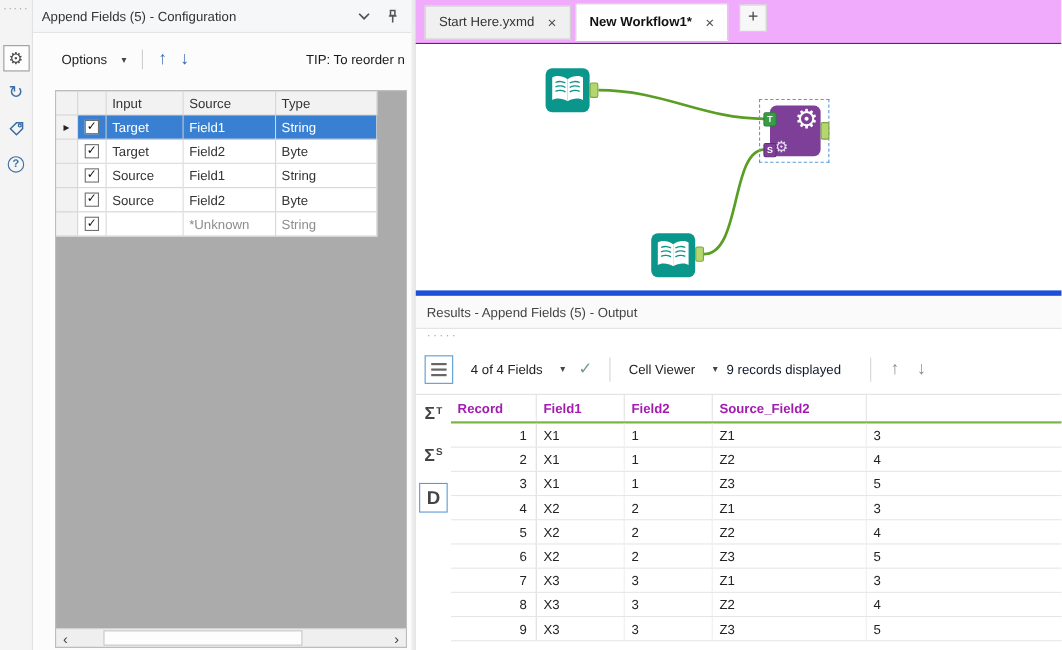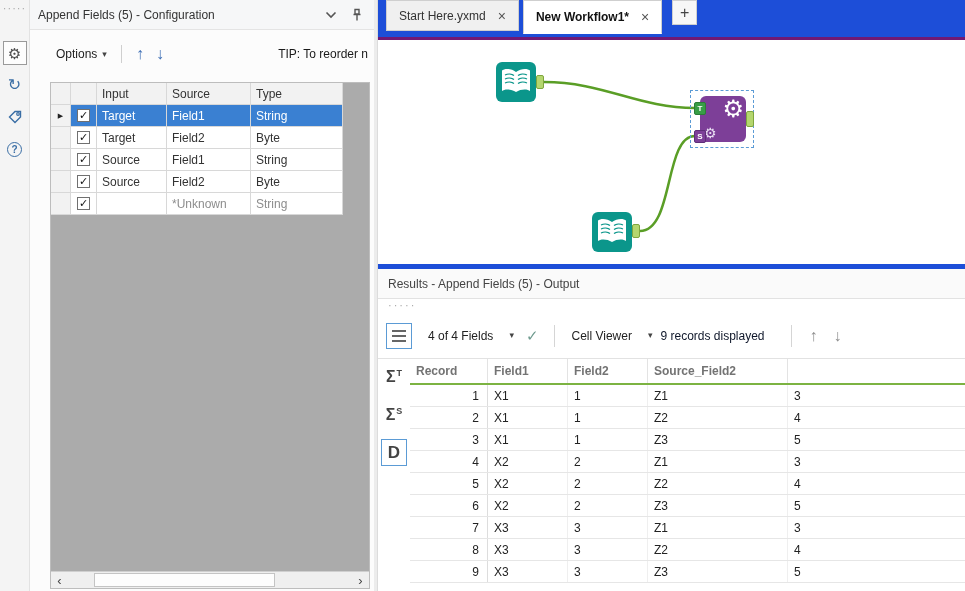--- a/index.html
+++ b/index.html
@@ -17,21 +17,21 @@
   .ib-blue{color:#3a6ea5;font-size:16px;line-height:1}
   .help-circle{width:15px;height:15px;border:1.5px solid #3a6ea5;border-radius:50%;color:#3a6ea5;
                font-size:10px;font-weight:bold;display:flex;align-items:center;justify-content:center}
 
   
   .config{position:absolute;left:30px;top:0;width:344px;height:591px;background:#fcfcfc}
   .cfg-header{height:30px;display:flex;align-items:center;gap:8px;padding:7px 8px;background:#f6f7f8;border-bottom:1px solid #e4e4e4}
   .cfg-title{flex:1;color:#333}
   .hbtn{width:18px;height:18px;display:flex;align-items:center;justify-content:center}
   .options-row{position:absolute;top:40px;left:20px;right:6px;height:28px;display:flex;align-items:center}
-  .options-btn{display:flex;align-items:center;gap:5px;padding:4px 6px;color:#222}
+  .options-btn{display:flex;align-items:center;gap:13px;padding:4px 6px;color:#222}
   .caret{font-size:9px;color:#444;line-height:1}
   .sep-v{width:1px;height:18px;background:#cfcfcf;margin:0 8px}
   .arr{color:#3f6fb5;font-size:16px;width:20px;text-align:center;line-height:1}
   .tip{margin-left:auto;color:#1a1a1a;white-space:nowrap;overflow:hidden}
 
   .cfg-grid{position:absolute;left:20px;top:82px;width:320px;bottom:2px;background:#ababab;border:1px solid #bdbdbd}
   .cfg-cells{position:absolute;left:0;top:0;width:292px}
   .cfg-hrow,.cfg-row{display:flex;height:22px}
   .c{border-right:1px solid #d8d8d8;border-bottom:1px solid #d8d8d8;display:flex;align-items:center;
      padding:0 5px;height:22px;background:#fff;overflow:hidden;white-space:nowrap}
@@ -48,22 +48,22 @@
 
   .cfg-scroll{position:absolute;left:0;right:0;bottom:0;height:17px;background:#efefef;border-top:1px solid #cfcfcf;
               display:flex;align-items:center}
   .scr-btn{width:17px;height:16px;display:flex;align-items:center;justify-content:center;color:#444;font-size:13px;line-height:1}
   .scr-track{flex:1;position:relative;height:100%}
   .scr-thumb{position:absolute;left:9%;width:64%;top:1px;bottom:1px;background:#fdfdfd;border:1px solid #c4c4c4}
 
   .vsplit{position:absolute;left:374px;top:0;width:4px;height:591px;background:#ececec;border-right:1px solid #dcdcdc}
 
   
-  .tabbar{position:absolute;left:378px;top:0;width:587px;height:40px;background:#1d4ed8;
-          border-bottom:3px solid #701a75;display:flex;align-items:flex-start;padding-left:8px}
+  .tabbar{position:absolute;left:378px;top:0;width:587px;height:40px;background:#f0abfc;
+          border-bottom:1px solid #701a75;display:flex;align-items:center;padding-left:8px}
   .tab{height:31px;display:flex;align-items:center;gap:12px;padding:0 12px;border:1px solid #cfcfcf;
        background:#f0f0f0;margin-right:4px;margin-bottom:-1px;color:#333}
   .tab.active{background:#fff;font-weight:bold;color:#111;height:34px;border-bottom:1px solid #fff}
   .tab-close{color:#555;font-size:14px;line-height:1;font-weight:normal}
   .tab-plus{width:25px;height:25px;border:1px solid #cfcfcf;background:#f7f7f7;display:flex;align-items:center;
             justify-content:center;font-size:16px;color:#444;margin-left:6px;margin-bottom:7px}
 
   
   .canvas{position:absolute;left:378px;top:40px;width:587px;height:224px;background:#fff;overflow:hidden}
   .wires{position:absolute;left:0;top:0}
@@ -101,21 +101,21 @@
   .anchor-strip{width:32px;display:flex;flex-direction:column;align-items:center;padding-top:4px;gap:11px}
   .anc{width:26px;height:27px;display:flex;align-items:center;justify-content:center;color:#444;border:1px solid transparent}
   .anc .sigma{font-size:16px;font-weight:bold}
   .anc .ltr{font-size:9px;font-weight:bold;margin-left:1px;margin-top:-8px}
   .anc .dshape{font-size:17px;font-weight:bold;color:#444}
   .anc.selected{border-color:var(--c-accent-blue);background:#fff}
 
   .res-table{flex:1;overflow:hidden}
   .res-hrow{display:grid;grid-template-columns:78px 80px 80px 140px 1fr;height:26px;
             border-bottom:2px solid var(--c-grid-green);background:#fff;font-weight:bold}
-  .res-hrow span{display:flex;align-items:center;padding:0 6px;border-right:1px solid #e3e3e3;color:#737373;overflow:hidden;white-space:nowrap}
+  .res-hrow span{display:flex;align-items:center;padding:0 6px;border-right:1px solid #e3e3e3;color:#a21caf;overflow:hidden;white-space:nowrap}
   .res-row{display:grid;grid-template-columns:78px 80px 80px 140px 1fr;height:22px;border-bottom:1px solid #e6e6e6}
   .res-row .rc{display:flex;align-items:center;padding:0 6px;border-right:1px solid #efefef;overflow:hidden;white-space:nowrap;color:#222}
   .res-row .col0{justify-content:flex-end;border-right:1px solid #ddd;padding-right:8px}
 </style>
 </head>
 <body>
 
 <div id="app">
 
   <div class="iconbar">

